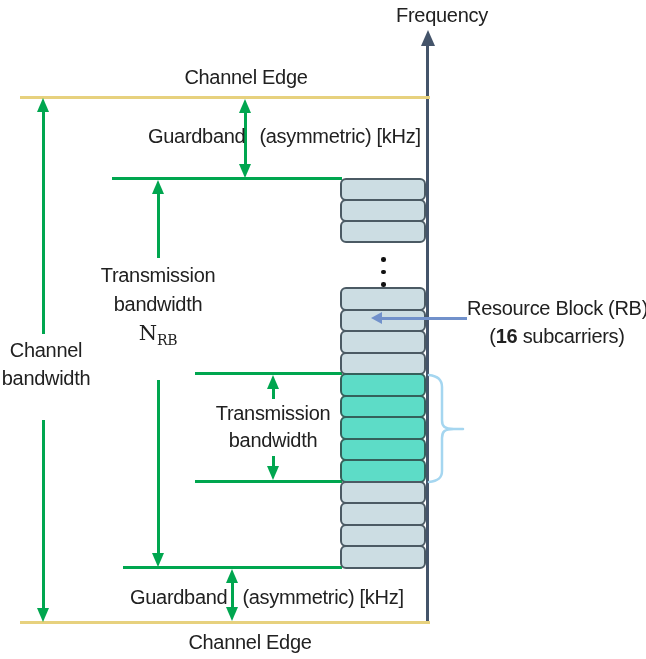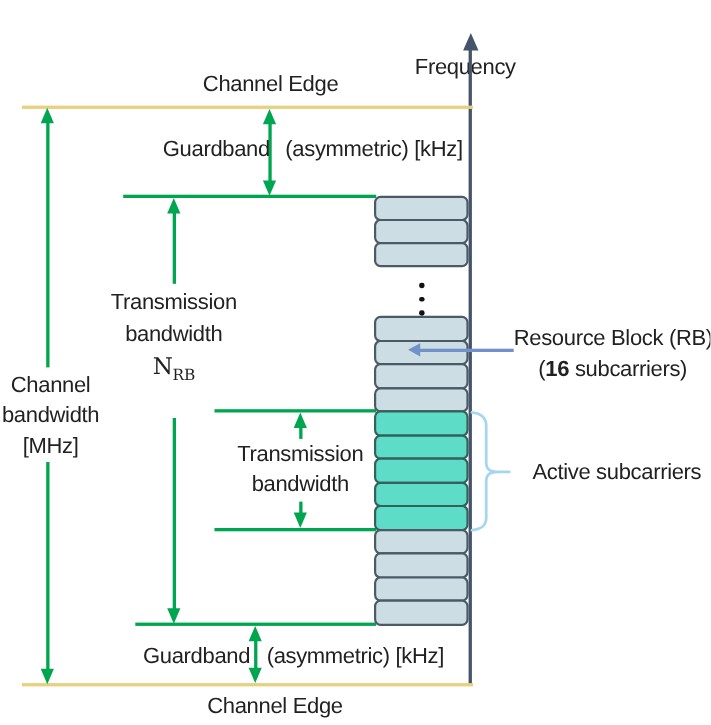--- a/index.html
+++ b/index.html
@@ -28,37 +28,36 @@
   .dot{width:4.5px;height:4.5px;border-radius:50%;background:#111;}
   .gb-row{position:absolute;display:flex;font-size:20px;letter-spacing:-0.3px;white-space:nowrap;}
   .mathvar{font-family:"DejaVu Serif",serif;font-size:21px;}
   .mathvar sub{font-size:14px;}
 </style>
 </head>
 <body>
 
 <div id="canvas">
 
-  <div class="lbl center" style="left:373px;top:3px;width:100px;margin-top:46px;">Frequency</div>
+  <div class="lbl center" style="left:392px;top:3px;width:100px;">Frequency</div>
   <div class="tri axis-up" style="left:420.5px;top:30px;"></div>
   <div style="position:absolute;left:426px;top:44px;width:3px;height:579px;background:var(--axis);"></div>
 
   <div class="lbl center" style="left:146px;top:65px;width:200px;">Channel Edge</div>
   <div class="hline yellow" style="left:20px;top:96px;width:410px;"></div>
   <div class="hline yellow" style="left:20px;top:621px;width:410px;"></div>
   <div class="lbl center" style="left:150px;top:630px;width:200px;">Channel Edge</div>
 
   <div class="tri up" style="left:36.5px;top:98px;"></div>
   <div class="vshaft" style="left:41.5px;top:110px;height:224px;"></div>
   <div class="vshaft" style="left:41.5px;top:420px;height:190px;"></div>
   <div class="tri down" style="left:36.5px;top:608px;"></div>
   <div class="lbl center" style="left:0px;top:336px;width:92px;line-height:28px;text-align:center;">
     <div>Channel</div>
     <div>bandwidth</div>
-    <div>[MHz]</div>
   </div>
 
   <div class="tri up" style="left:238.5px;top:99px;"></div>
   <div class="vshaft" style="left:243.5px;top:111px;height:56px;"></div>
   <div class="tri down" style="left:238.5px;top:164px;"></div>
   <div class="gb-row" style="left:148px;top:125px;gap:14px;">
     <span>Guardband</span>
     <span>(asymmetric) [kHz]</span>
   </div>
 
@@ -123,15 +122,14 @@
   <div class="tri blue-left" style="left:371px;top:312px;"></div>
   <div style="position:absolute;left:380px;top:317px;width:87px;height:3px;background:var(--pointer-blue);"></div>
   <div class="lbl center" style="left:467px;top:294px;width:180px;line-height:28px;">
     <div>Resource Block (RB)</div>
     <div><span>(</span><span style="font-weight:bold;">16</span><span> subcarriers)</span></div>
   </div>
 
   <svg style="position:absolute;left:427px;top:372px;" width="40" height="112" viewBox="0 0 40 112">
     <path d="M 2 3 C 11 4, 15 8, 15 15 L 15 48 C 15 54, 17 57, 27 57 L 36 57 M 27 57 C 17 57, 15 60, 15 66 L 15 99 C 15 106, 11 109, 2 110" fill="none" stroke="var(--brace-blue)" stroke-width="2.5" stroke-linecap="round"></path>
   </svg>
-  <div class="lbl" style="left:484px;top:417px;">Active subcarriers</div>
 
 </div>
 
 </body></html>

